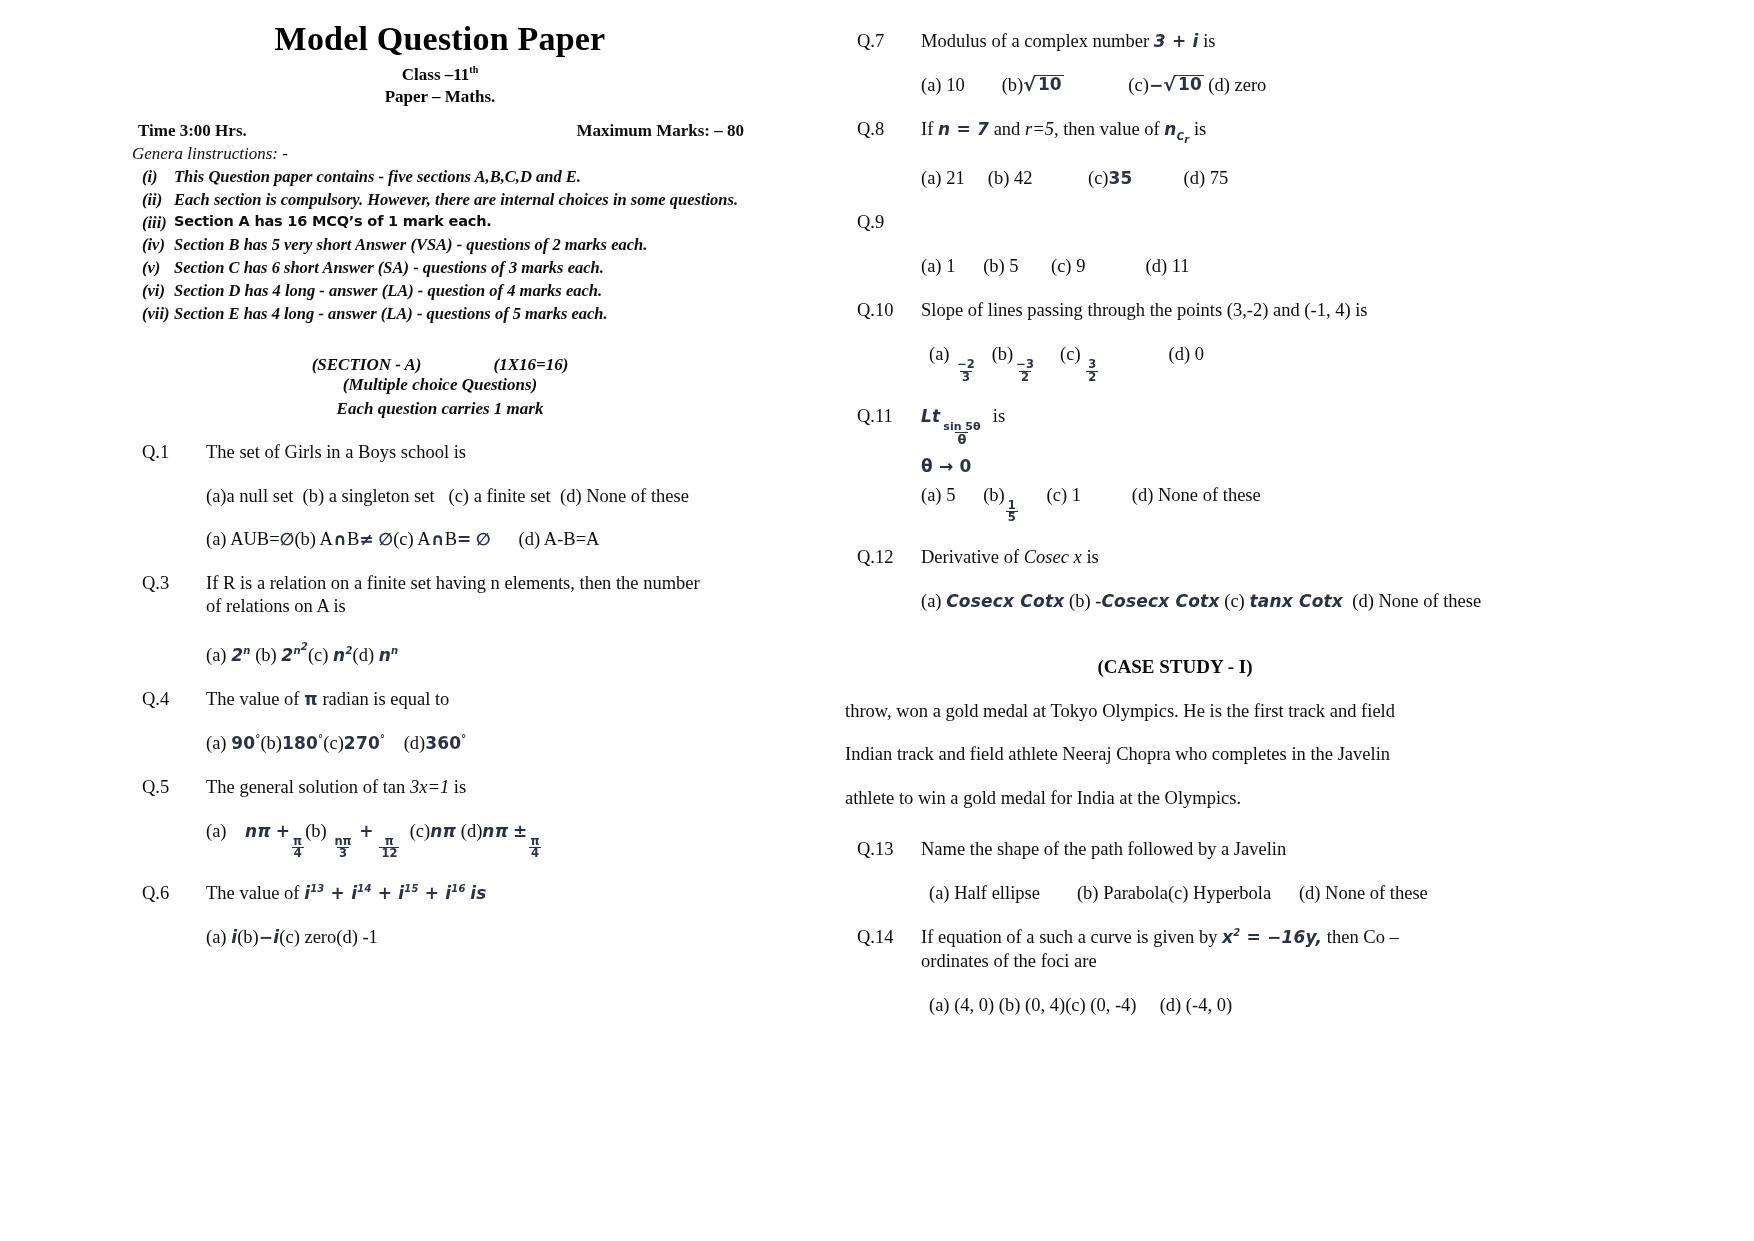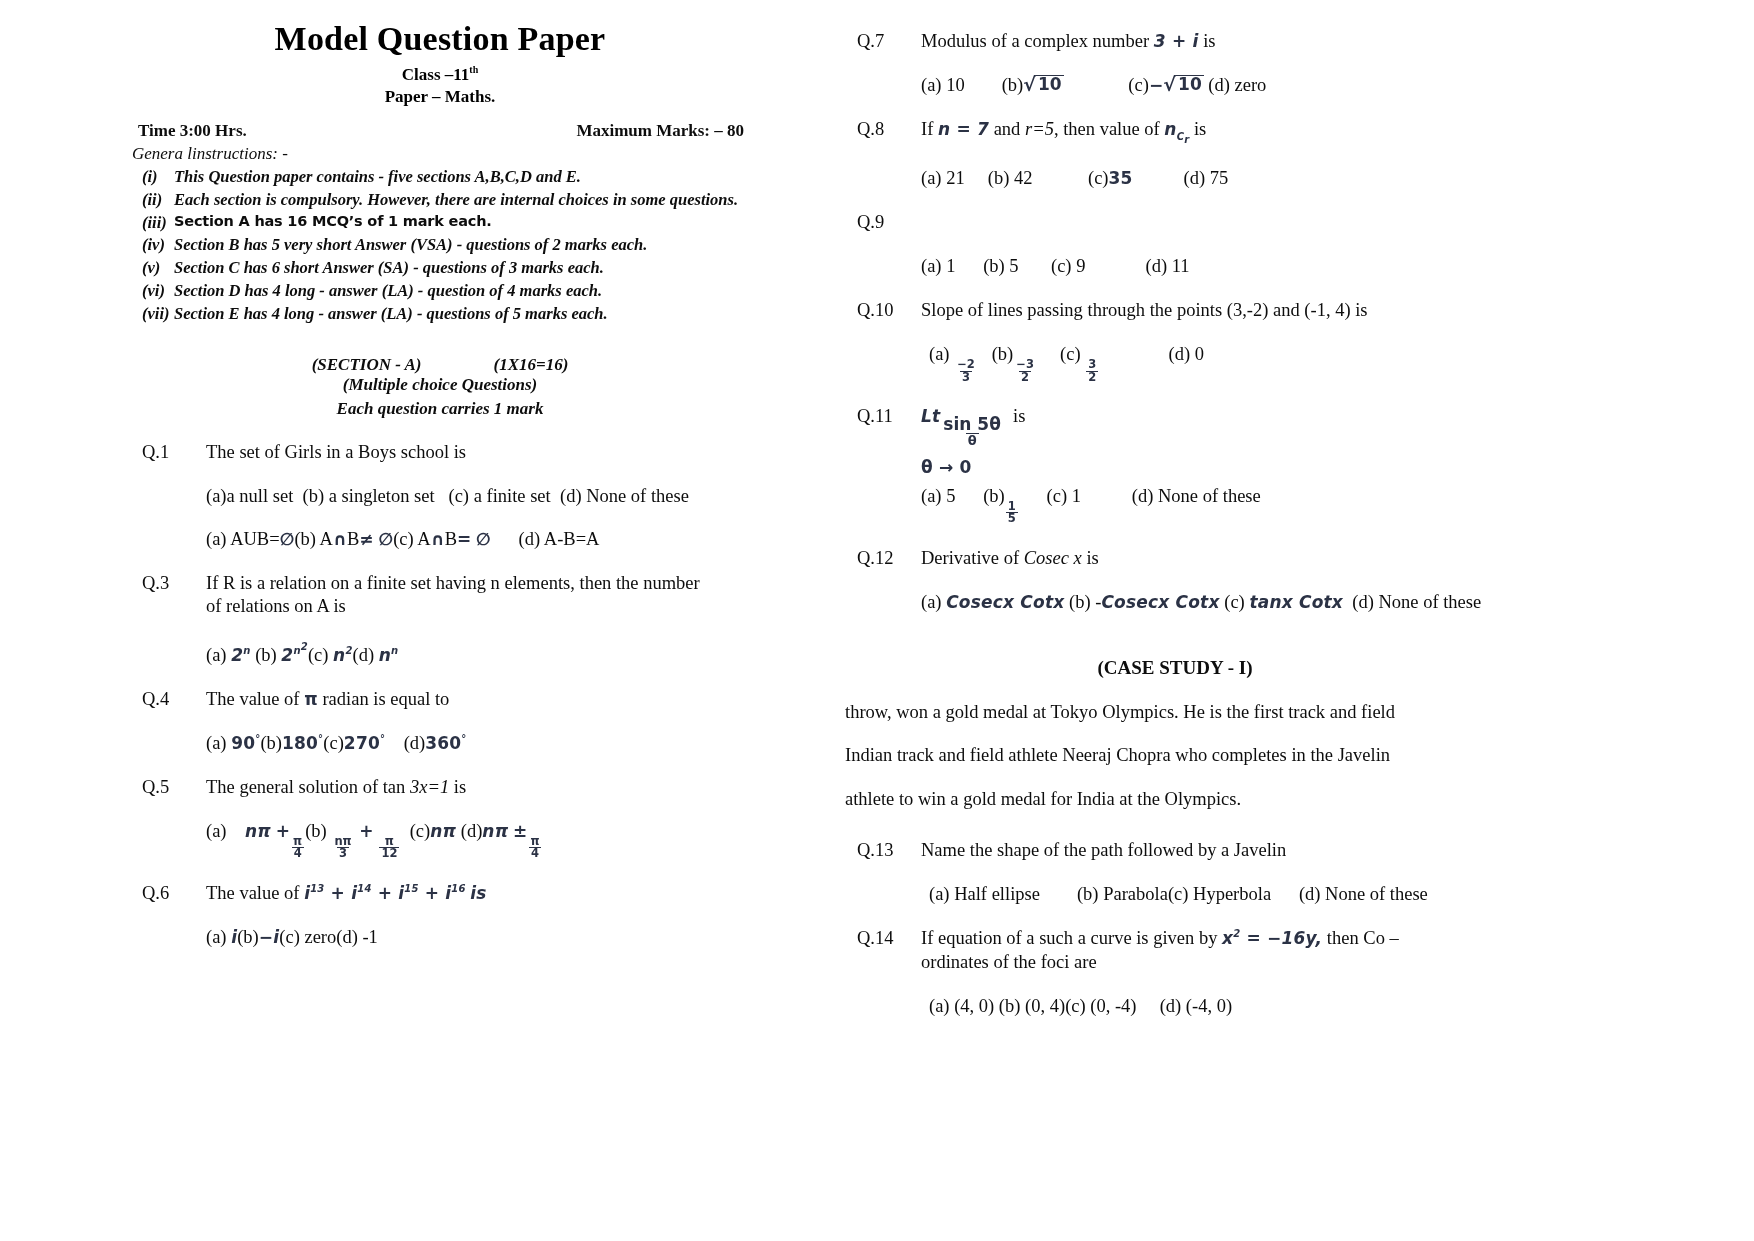--- a/index.html
+++ b/index.html
@@ -77,21 +77,21 @@
   }
   .mth.ital { font-style:italic; }
   .mth sup { font-size:10px; vertical-align:super; font-weight:bold; }
   .mth sub { font-size:10px; vertical-align:sub; font-weight:bold; }
 
   .frac {
     display:inline-flex; flex-direction:column; align-items:center;
     vertical-align:-0.42em; line-height:1; margin:0 1px;
     font-family:"DejaVu Sans", sans-serif; font-weight:bold; color:#2b3245;
   }
-  .frac .num { font-size:17px; padding:0 2px; }
+  .frac .num { font-size:11px; padding:0 2px; }
   .frac .den { font-size:13px; padding:0 2px; border-top:1.6px solid #2b3245; }
   .frac.sm .num, .frac.sm .den { font-size:11.5px; }
 
   .sqrt { display:inline-flex; align-items:flex-start; color:#2b3245;
           font-family:"DejaVu Sans", sans-serif; font-weight:bold; }
   .sqrt .rad { font-size:19px; line-height:1; }
   .sqrt .val { border-top:1.7px solid #2b3245; padding:0 2px; font-size:17px; line-height:1.05;}
 
   .serif-ital { font-style:italic; }
   sup.ord { font-size:11px; vertical-align:super; }

